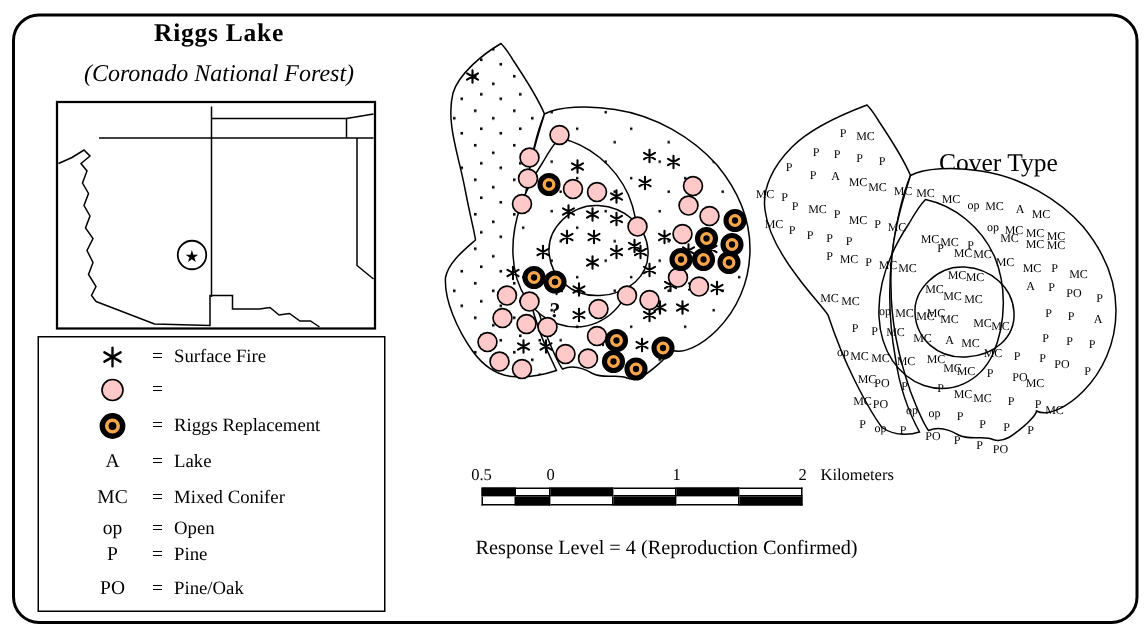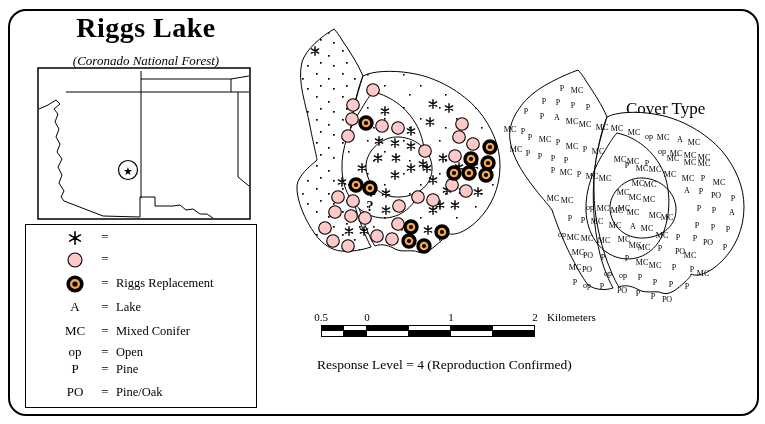--- a/index.html
+++ b/index.html
@@ -1,23 +1,23 @@
 <!DOCTYPE html>
 <html><head>
 <meta charset="utf-8">
 <style>
   html,body{margin:0;padding:0;background:#fff;}
   body{width:765px;height:424px;position:relative;overflow:hidden;
        font-family:"Liberation Serif","DejaVu Serif",serif;color:#000;}
   .outer-frame{position:absolute;left:8px;top:9px;width:747px;height:403px;
        border:2px solid #000;border-radius:18px;}
   .page-title{position:absolute;left:46px;top:12px;width:200px;text-align:center;
-       font-size:28px;font-weight:bold;letter-spacing:.5px;}
-  .page-subtitle{position:absolute;left:36px;top:53px;width:220px;text-align:center;
-       font-size:13px;font-style:italic;}
+       font-size:17px;font-weight:bold;letter-spacing:.5px;}
+  .page-subtitle{position:absolute;left:36px;top:41px;width:220px;text-align:center;
+       font-size:16px;font-style:italic;}
   .map-title{position:absolute;font-size:17px;}
   #fire-title{left:370px;top:45px;margin-top:48px;}
   #cover-title{left:626px;top:99px;}
   #map-svg{position:absolute;left:0;top:0;}
   .legend-box{position:absolute;left:25px;top:224px;width:230px;height:182px;
        border:1.5px solid #000;}
   .legend-row{position:absolute;left:0;width:100%;height:22px;}
   .legend-sym{position:absolute;left:34px;width:30px;height:22px;text-align:center;
        font-size:13px;line-height:22px;}
   .legend-sym svg{vertical-align:middle;}
@@ -295,20 +295,21 @@
       <text x="667" y="302" text-anchor="middle" font-size="8" font-family="&quot;Liberation Serif&quot;,&quot;DejaVu Serif&quot;,serif">PO</text>
     </g>
 </svg>
 
 <div class="legend-box" id="legend-box">
     <div class="legend-row" style="top: 1px;">
       <span class="legend-sym"><svg width="22" height="22" viewBox="0 0 22 22">
           <path d="M11,4.8 L11,17.2 M5.606,7.9 L16.394,14.1 M5.606,14.1 L16.394,7.9" stroke="#000000" stroke-width="1.6" fill="none" stroke-linecap="round"></path>
         </svg></span>
       <span class="legend-eq">=</span>
+      <span class="legend-label">Surface Fire</span>
     </div>
     <div class="legend-row" style="top: 23px;">
       <span class="legend-sym"><svg width="22" height="22" viewBox="0 0 22 22">
           <circle cx="11" cy="11" r="7" fill="#ffc9c9" stroke="#000000" stroke-width="1.1"></circle>
         </svg></span>
       <span class="legend-eq">=</span>
     </div>
     <div class="legend-row" style="top: 47px;">
       <span class="legend-sym"><svg width="22" height="22" viewBox="0 0 22 22">
           <circle cx="11" cy="11" r="6.8" fill="#f7a64a" stroke="#000000" stroke-width="3.6"></circle>

